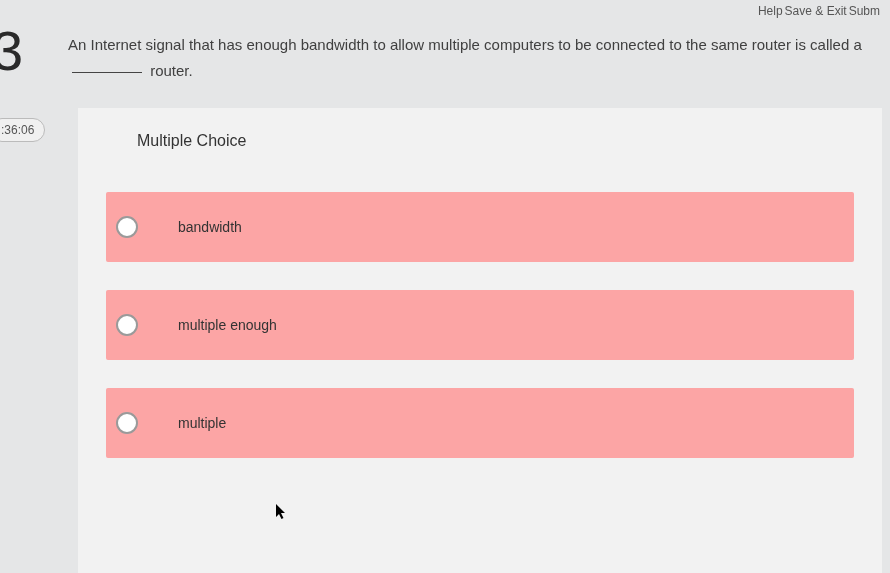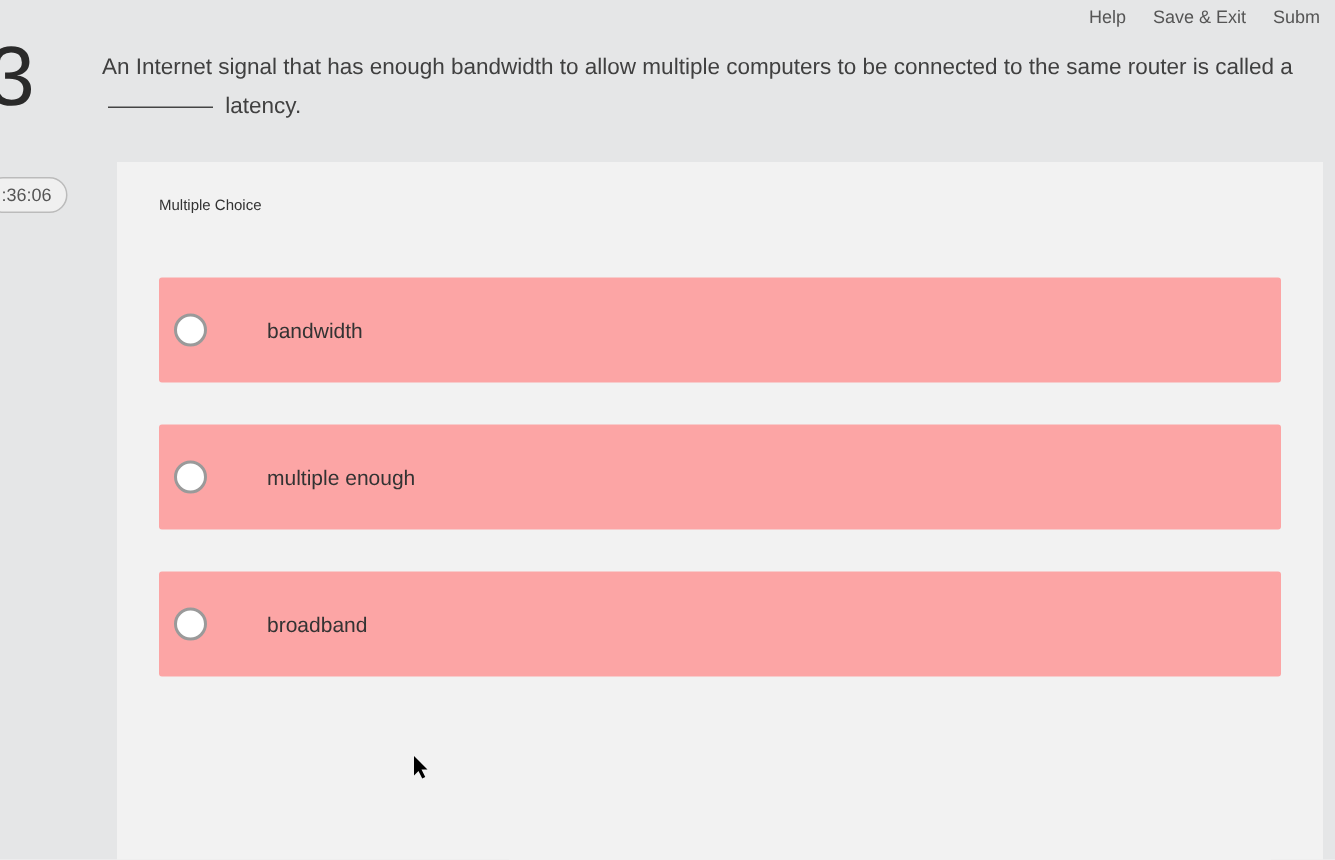--- a/index.html
+++ b/index.html
@@ -13,21 +13,21 @@
       width: 890px;
       height: 573px;
       overflow: hidden;
       position: relative;
     }
     .top-bar {
       position: absolute;
       top: 0;
       right: 0;
       display: flex;
-      gap: 18px;
+      gap: 2px;
       padding: 4px 10px 0 0;
       font-size: 12px;
       color: #555;
       font-weight: 500;
     }
     .top-bar span {
       cursor: pointer;
     }
     .question-number {
       position: absolute;
@@ -69,23 +69,24 @@
     .answer-panel {
       position: absolute;
       left: 78px;
       top: 108px;
       right: 8px;
       bottom: 0;
       background: #f2f2f2;
       padding: 24px 28px 0 28px;
     }
     .mc-title {
-      font-size: 10px;
+      font-size: 16px;
       color: #333;
       margin-bottom: 42px;
+      margin-left: 31px;
     }
     .choice {
       display: flex;
       align-items: center;
       padding: 24px 10px;
       background: #fca5a5;
       margin-bottom: 28px;
       border-radius: 2px;
       cursor: pointer;
     }
@@ -116,40 +117,40 @@
   <span>Help</span>
   <span>Save &amp; Exit</span>
   <span>Subm</span>
 </div>
 
 <div class="question-number">3</div>
 
 <div class="question-text">
   <span>An Internet signal that has enough bandwidth to allow multiple computers to be connected to the same router is called a </span><br>
   <span class="blank-line"></span>
-  <span> latency.</span>
+  <span> router.</span>
 </div>
 
 <div class="timer-badge">:36:06</div>
 
 <div class="answer-panel">
   <div class="mc-title">Multiple Choice</div>
 
   <div class="choice">
     <div class="radio"></div>
     <div class="choice-label">bandwidth</div>
   </div>
 
 
   <div class="choice">
     <div class="radio"></div>
     <div class="choice-label">multiple enough</div>
   </div>
 
   <div class="choice">
     <div class="radio"></div>
-    <div class="choice-label">broadband</div>
+    <div class="choice-label">multiple</div>
   </div>
 </div>
 
 <svg class="cursor" width="14" height="18" viewBox="0 0 14 18">
   <path d="M1 1 L1 14 L4 11 L6.5 16 L8.5 15 L6 10 L10 10 Z" fill="#000"></path>
 </svg>
 
 </body></html>

